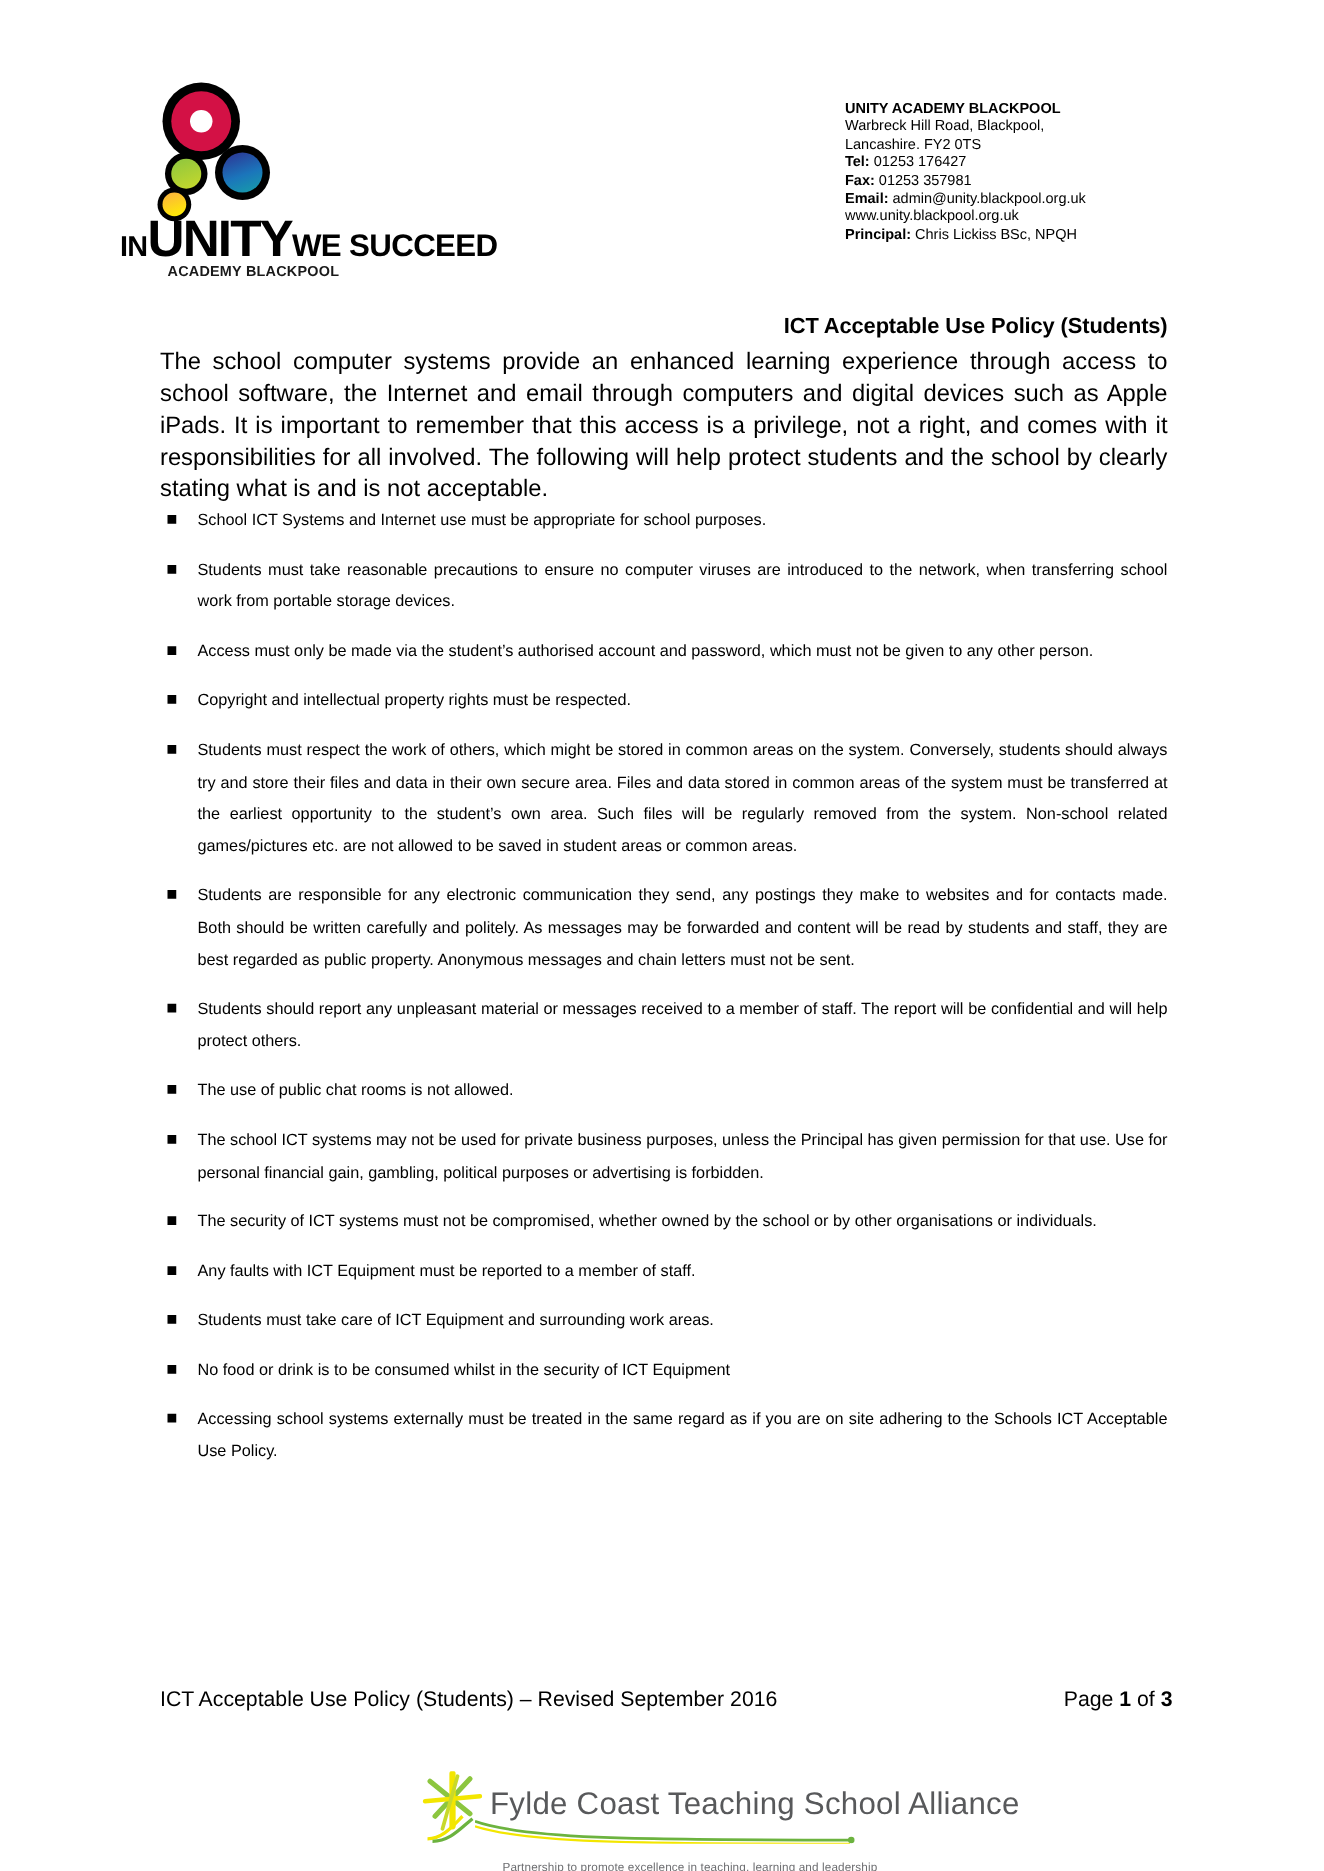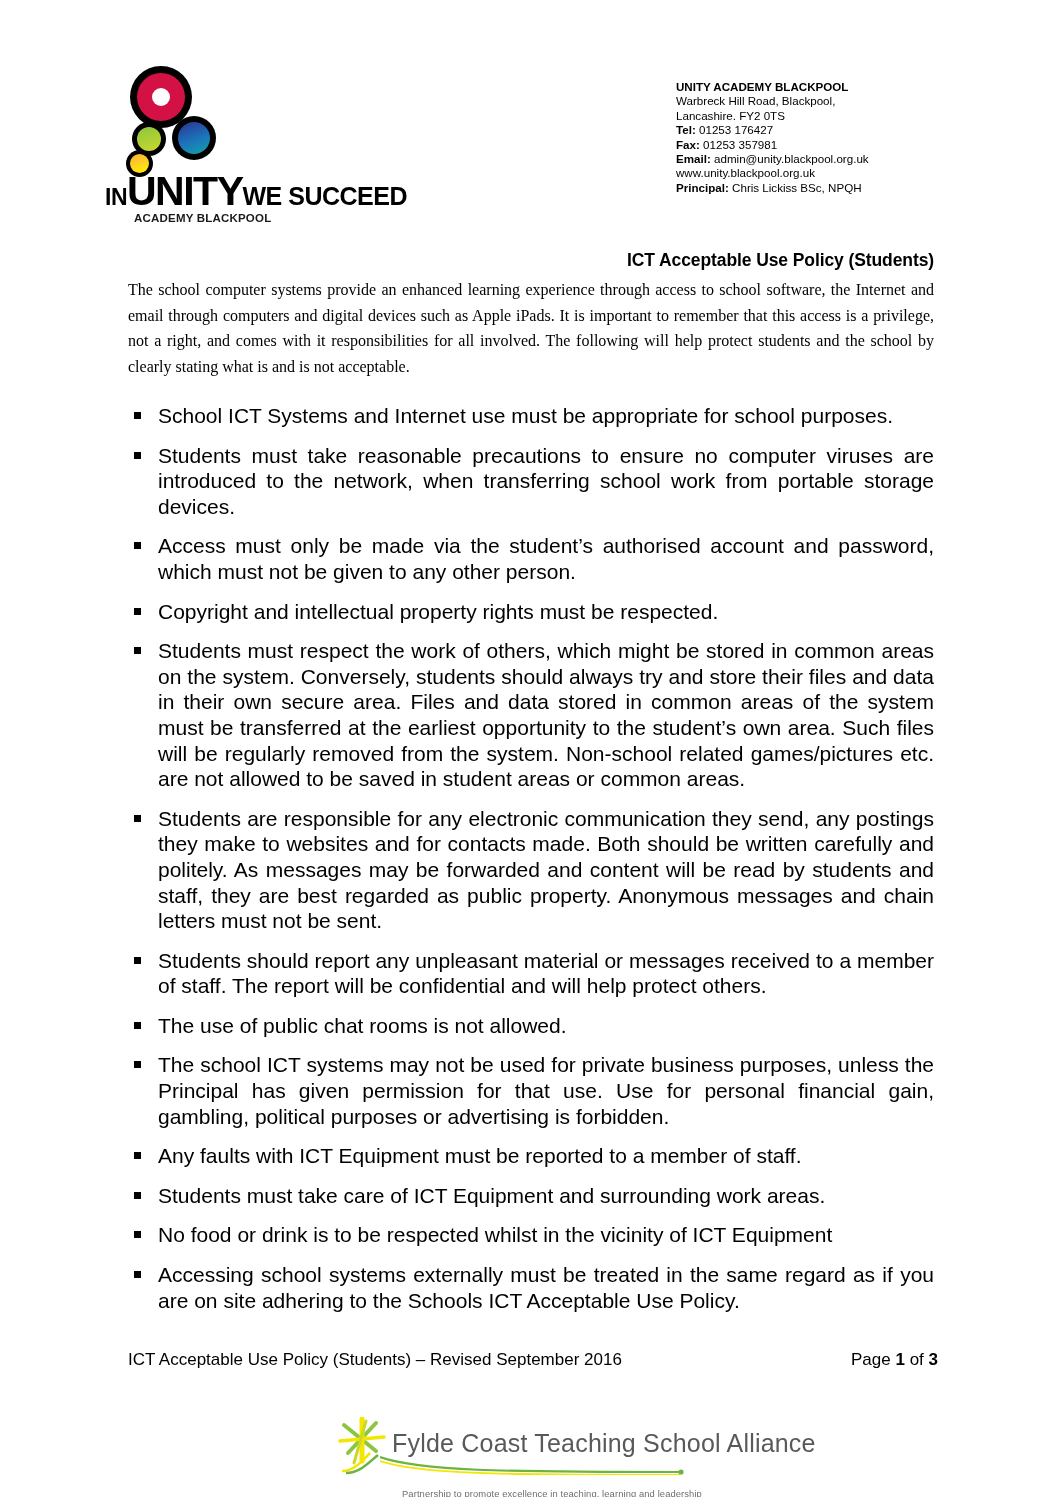--- a/index.html
+++ b/index.html
@@ -78,21 +78,20 @@
   .ring-yellow { left: 14px; top: 90px; width: 27px; height: 27px; }
   .ring-yellow .inner { left: 4px; top: 4px; width: 19px; height: 19px;
       background: linear-gradient(160deg, #fbb040 0%, #fff200 100%); }
 
   .wordmark {
     position: absolute;
     left: 0px;
     top: 108px;
     width: 320px;
     white-space: nowrap;
-    text-align: center;
   }
   .wm-in {
     font-size: 23px;
     font-weight: bold;
     letter-spacing: -0.5px;
     vertical-align: baseline;
   }
   .wm-unity {
     font-size: 41px;
     font-weight: bold;
@@ -135,38 +134,37 @@
     text-align: right;
     font-size: 17.5px;
     font-weight: bold;
     letter-spacing: -0.1px;
   }
   .intro {
     position: absolute;
     left: 128px;
     top: 277px;
     width: 806px;
-    font-size: 16px;
+    font-size: 19px;
     line-height: 25.6px;
     text-align: justify;
     text-justify: inter-word;
-    font-family: Liberation Serif, serif;
   }
 
   .bullets {
     position: absolute;
     left: 128px;
     top: 403px;
     width: 806px;
   }
   .bullet {
     position: relative;
     padding-left: 30px;
     margin-bottom: 14px;
-    font-size: 21px;
+    font-size: 13px;
     line-height: 25.6px;
     text-align: justify;
     text-justify: inter-word;
   }
   .bullet:last-child { margin-bottom: 0; }
   .bullet .marker {
     position: absolute;
     left: 6px;
     top: 9px;
     width: 7px;
@@ -305,31 +303,35 @@
       <span class="btext">Students should report any unpleasant material or messages received to a member of staff. The report will be confidential and will help protect others.</span>
     </div>
     <div class="bullet nojust">
       <span class="marker"></span>
       <span class="btext">The use of public chat rooms is not allowed.</span>
     </div>
     <div class="bullet">
       <span class="marker"></span>
       <span class="btext">The school ICT systems may not be used for private business purposes, unless the Principal has given permission for that use. Use for personal financial gain, gambling, political purposes or advertising is forbidden.</span>
     </div>
+    <div class="bullet">
+      <span class="marker"></span>
+      <span class="btext">The security of ICT systems must not be compromised, whether owned by the school or by other organisations or individuals.</span>
+    </div>
     <div class="bullet nojust">
       <span class="marker"></span>
       <span class="btext">Any faults with ICT Equipment must be reported to a member of staff.</span>
     </div>
     <div class="bullet nojust">
       <span class="marker"></span>
       <span class="btext">Students must take care of ICT Equipment and surrounding work areas.</span>
     </div>
     <div class="bullet nojust">
       <span class="marker"></span>
-      <span class="btext">No food or drink is to be respected whilst in the vicinity of ICT Equipment</span>
+      <span class="btext">No food or drink is to be consumed whilst in the security of ICT Equipment</span>
     </div>
     <div class="bullet">
       <span class="marker"></span>
       <span class="btext">Accessing school systems externally must be treated in the same regard as if you are on site adhering to the Schools ICT Acceptable Use Policy.</span>
     </div>
   </div>
 
   <div class="footer">
     <span class="f-left">ICT Acceptable Use Policy (Students) – Revised September 2016</span>
     <span class="f-right"><span>Page </span><b>1</b><span> of </span><b>3</b></span>

